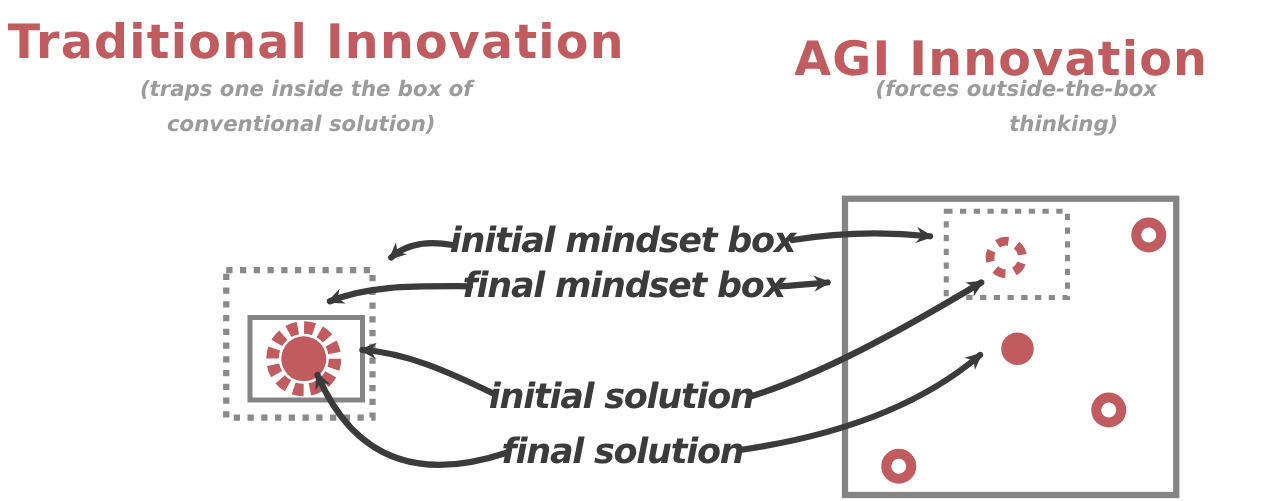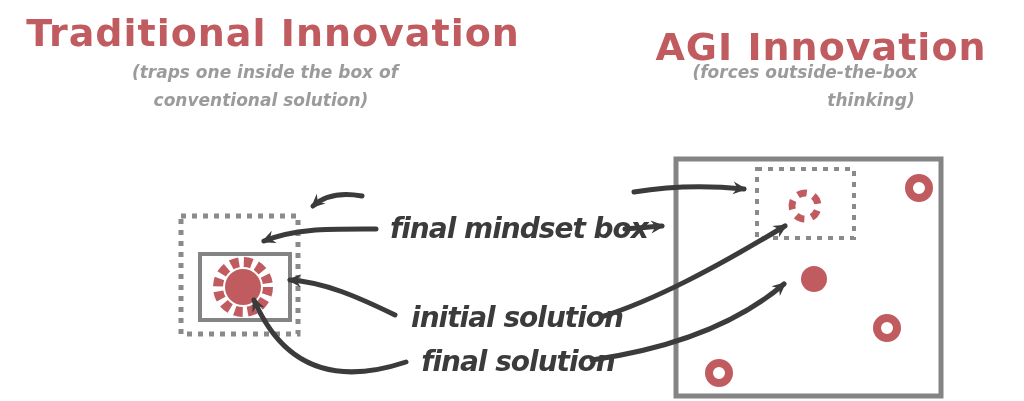--- a/index.html
+++ b/index.html
@@ -10,21 +10,21 @@
     --dot-gray:#8a8a8a;
     --bg:#ffffff;
   }
   html,body{margin:0;padding:0;}
   body{background:var(--bg);font-family:"DejaVu Sans","Liberation Sans",sans-serif;}
   .stage{
     position:relative;width:1024px;height:401px;background:var(--bg);
     overflow:hidden;
   }
   .stage svg{position:absolute;left:0;top:0;}
-  .txt{position:absolute;transform:translate(-50%,-50%);white-space:nowrap;margin-left:20px;}
+  .txt{position:absolute;transform:translate(-50%,-50%);white-space:nowrap;}
   .title{
     font-size:38px;font-weight:bold;color:var(--accent-red);
     letter-spacing:1px;
   }
   .subtitle{
     font-size:17px;font-weight:bold;font-style:italic;
     color:var(--subtitle-gray);letter-spacing:0px;
   }
   .lbl{
     font-size:28px;font-weight:bold;font-style:italic;
@@ -34,23 +34,24 @@
 </head>
 <body>
 
 <div class="stage">
 
   <div class="txt title" style="left:253px;top:33px;">Traditional Innovation</div>
   <div class="txt subtitle" style="left:245px;top:72px;">(traps one inside the box of</div>
   <div class="txt subtitle" style="left:241px;top:100px;">conventional solution)</div>
 
   <div class="txt title" style="left:801px;top:47px;">AGI Innovation</div>
-  <div class="txt subtitle" style="left:785px;top:72px;">(forces outside-the-box</div>
+  <div class="txt subtitle" style="left:813px;top:72px;">(forces outside-the-box</div>
   <div class="txt subtitle" style="left:851px;top:100px;">thinking)</div>
 
+  <div class="txt lbl" style="left:498px;top:192px;">initial mindset box</div>
   <div class="txt lbl" style="left:499px;top:228px;">final mindset box</div>
   <div class="txt lbl" style="left:497px;top:317px;">initial solution</div>
   <div class="txt lbl" style="left:498px;top:361px;">final solution</div>
 
   <svg width="1024" height="401" viewBox="0 0 1024 401">
     <defs>
       <marker id="ah" viewBox="0 0 16 16" markerWidth="16" markerHeight="16" refX="12" refY="8" orient="auto" markerUnits="userSpaceOnUse">
         <path d="M1,1.5 L15,8 L1,14.5 L5.5,8 Z" fill="var(--label-dark)"></path>
       </marker>
     </defs>

